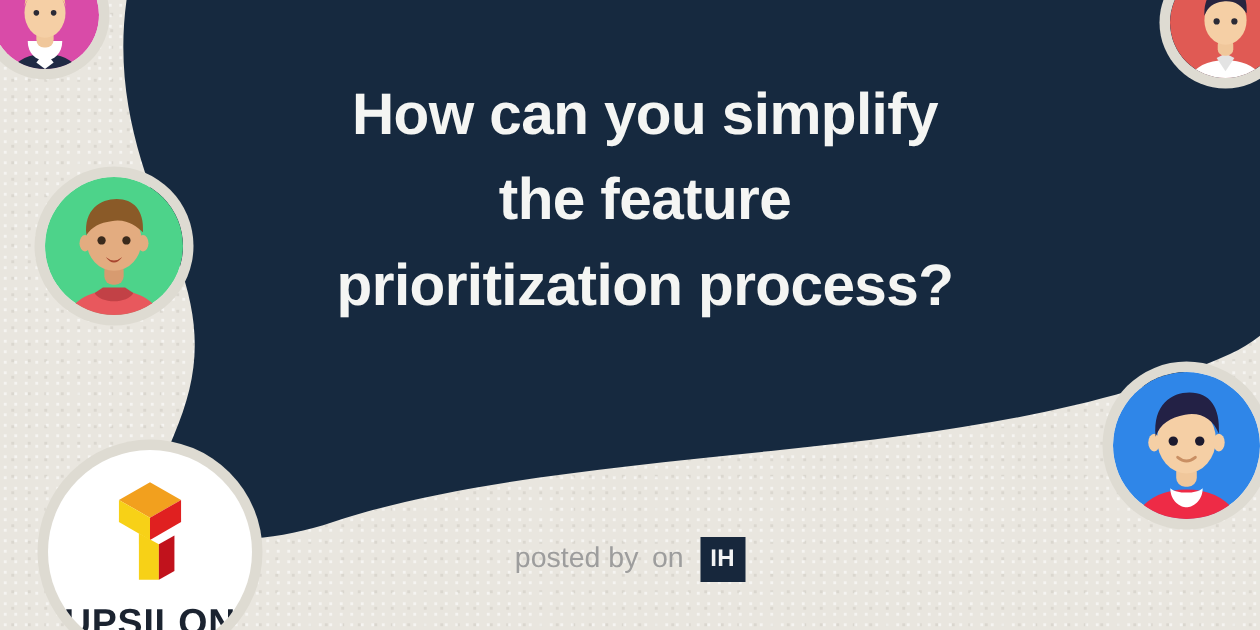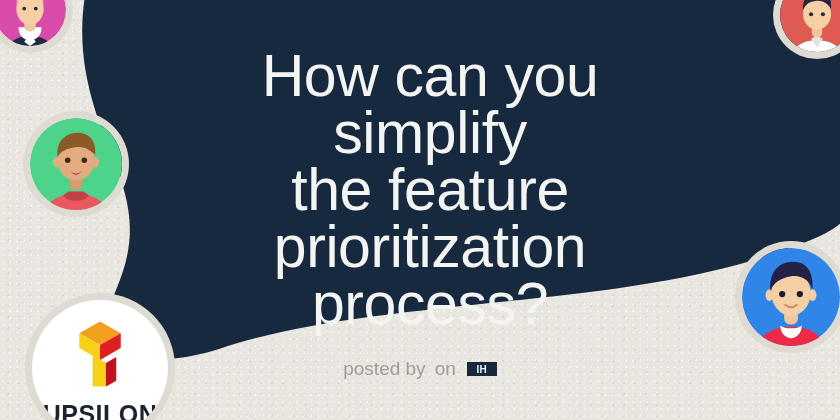--- a/index.html
+++ b/index.html
@@ -36,47 +36,47 @@
   #bubble-layer svg { display: block; }
 
   
   #headline {
     position: absolute;
     left: 180px;
     top: 48px;
     width: 500px;
     text-align: center;
     color: #f4f5f3;
-    font-size: 59px;
+    font-size: 39px;
     line-height: 57px;
-    font-weight: 400;
+    font-weight: 700;
     letter-spacing: -0.4px;
     white-space: pre-line;
   }
 
   
   #footer {
     position: absolute;
     left: 0;
     top: 358px;
     width: 840px;
     display: flex;
     align-items: center;
     justify-content: center;
     gap: 9px;
     font-size: 19px;
   }
   .f-muted { color: #9d9d9d; font-weight: 400; }
   .f-strong { color: #1b2e47; font-weight: 700; letter-spacing: 0.1px; }
   #ih-badge {
     width: 30px;
-    height: 14px;
+    height: 30px;
     background: #17273c;
     color: #f2f3f4;
-    font-size: 10px;
+    font-size: 16px;
     font-weight: 700;
     letter-spacing: 0.3px;
     display: flex;
     align-items: center;
     justify-content: center;
     margin-left: 2px;
   }
 
   
   .avatar {

